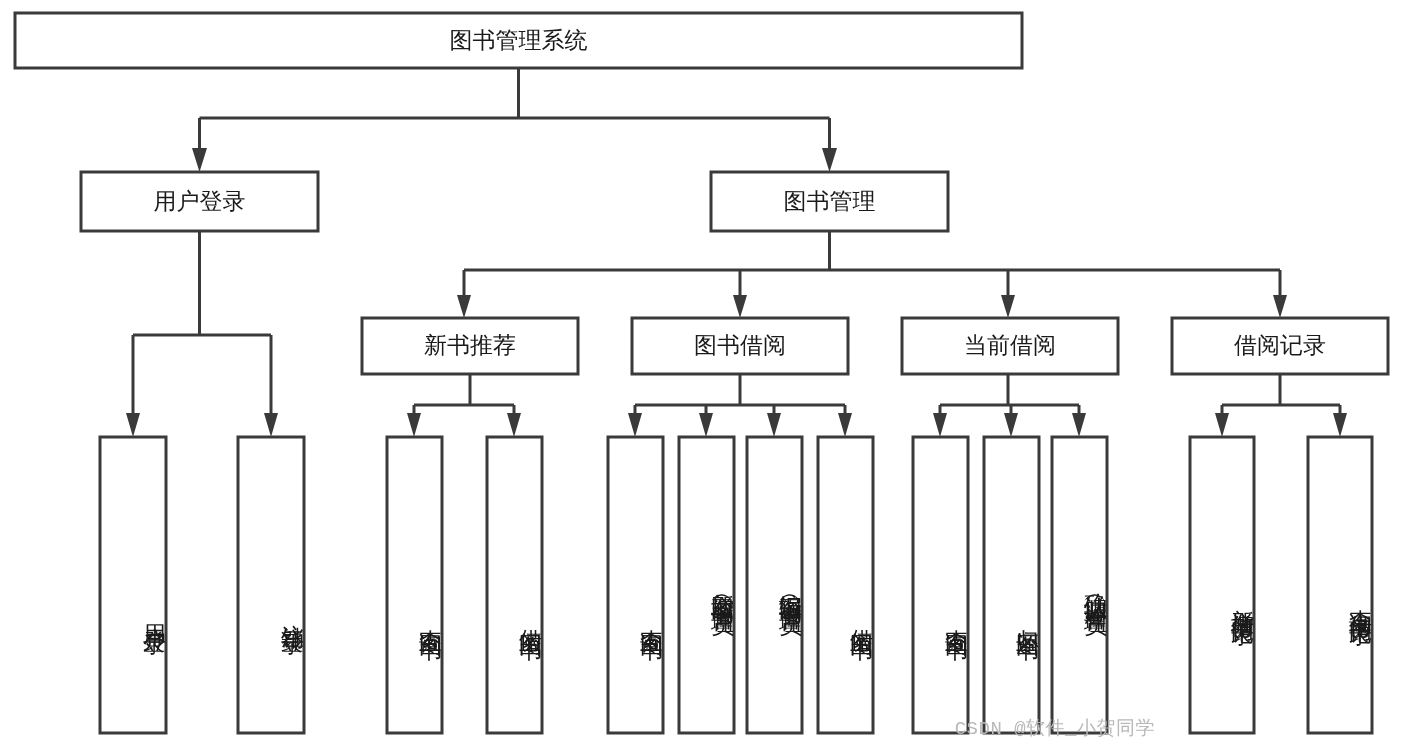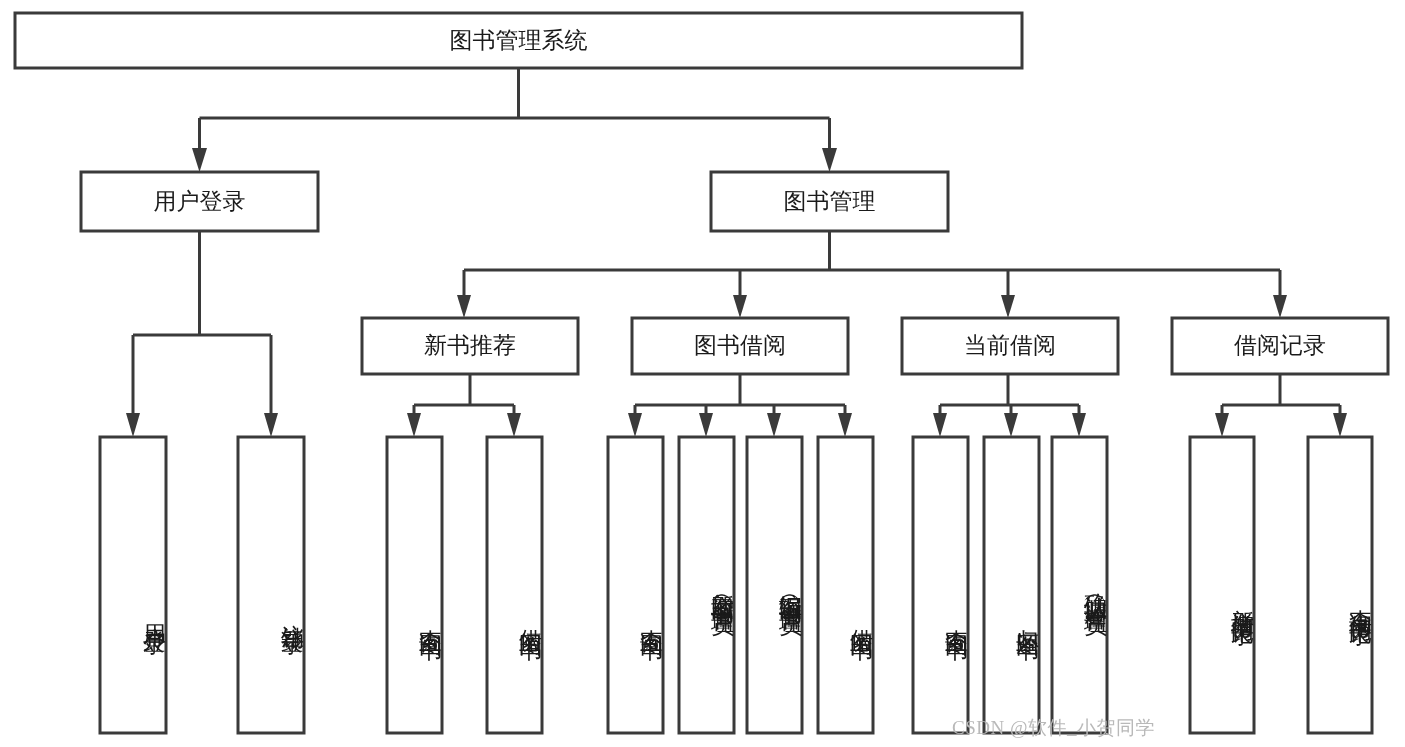--- a/index.html
+++ b/index.html
@@ -57,21 +57,21 @@
     white-space: nowrap;
     display: flex;
     align-items: flex-start;
     justify-content: center;
     pointer-events: none;
   }
   .watermark {
     position: absolute;
     right: 8px;
     bottom: 6px;
-    font-family: Liberation Serif, serif;
+    font-family: Liberation Mono, monospace;
     font-size: 19px;
     color: #b9b9b9;
     white-space: nowrap;
     letter-spacing: 0.5px;
   }
 </style>
 </head>
 <body>
 
 <div id="diagram-root">

